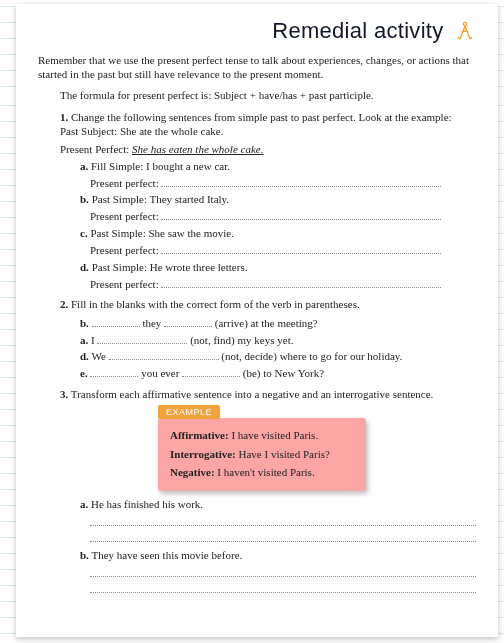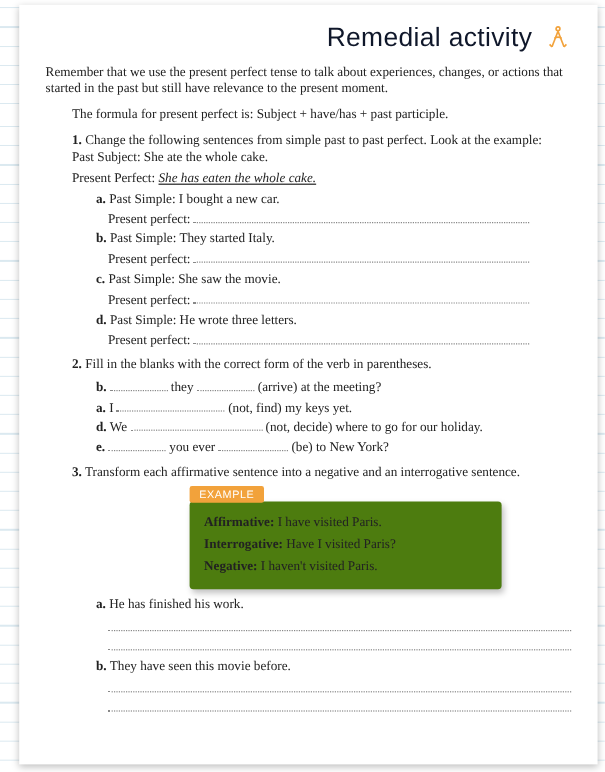--- a/index.html
+++ b/index.html
@@ -47,32 +47,32 @@
     display:inline-block;
     border-bottom:1px dotted #888;
     height:9px;
     vertical-align:baseline;
   }
   .fulldots{
     border-bottom:1px dotted #888;
     height:10px;
     margin:3px 0 5px 52px;
   }
-  .example-wrap{margin:4px 0 6px 120px;position:relative;width:260px}
+  .example-wrap{margin:4px 0 6px 120px;position:relative;width:208px}
   .example-tag{
     display:inline-block;
     background:#f2a23b;color:#fff;
     font-family:"Segoe UI",sans-serif;
     font-size:9px;letter-spacing:.5px;
     padding:2px 8px;border-radius:2px;
     margin-bottom:-1px;
     position:relative;z-index:2;
   }
   .example-box{
-    background:#4d7c0f;
+    background:#fca5a5;
     border-radius:3px;
     padding:8px 12px 10px 12px;
     box-shadow:2px 3px 5px rgba(0,0,0,.25);
     font-size:11px;line-height:1.65;
   }
   .example-box .lbl{font-weight:bold}
 </style>
 </head>
 <body>
 
@@ -97,21 +97,21 @@
 
   <p class="q">
     <span class="num">1.</span>
     <span>Change the following sentences from simple past to past perfect. Look at the example:</span><br>
     <span>Past Subject: She ate the whole cake.</span>
   </p>
   <p class="q2">
     <span>Present Perfect: </span><span class="underline-italic">She has eaten the whole cake.</span>
   </p>
 
-  <p class="sub"><span class="lt">a.</span> <span>Past Simple: I bought a new car.</span></p>
+  <p class="sub"><span class="lt">a.</span> <span>Fill Simple: I bought a new car.</span></p>
   <p class="subb"><span>Present perfect:</span> <span class="dots" style="width:280px"></span></p>
 
   <p class="sub"><span class="lt">b.</span> <span>Past Simple: They started  Italy.</span></p>
   <p class="subb"><span>Present perfect:</span> <span class="dots" style="width:280px"></span></p>
 
   <p class="sub"><span class="lt">c.</span> <span>Past Simple: She saw the movie.</span></p>
   <p class="subb"><span>Present perfect:</span> <span class="dots" style="width:280px"></span></p>
 
   <p class="sub"><span class="lt">d.</span> <span>Past Simple: He wrote three letters.</span></p>
   <p class="subb"><span>Present perfect:</span> <span class="dots" style="width:280px"></span></p>

